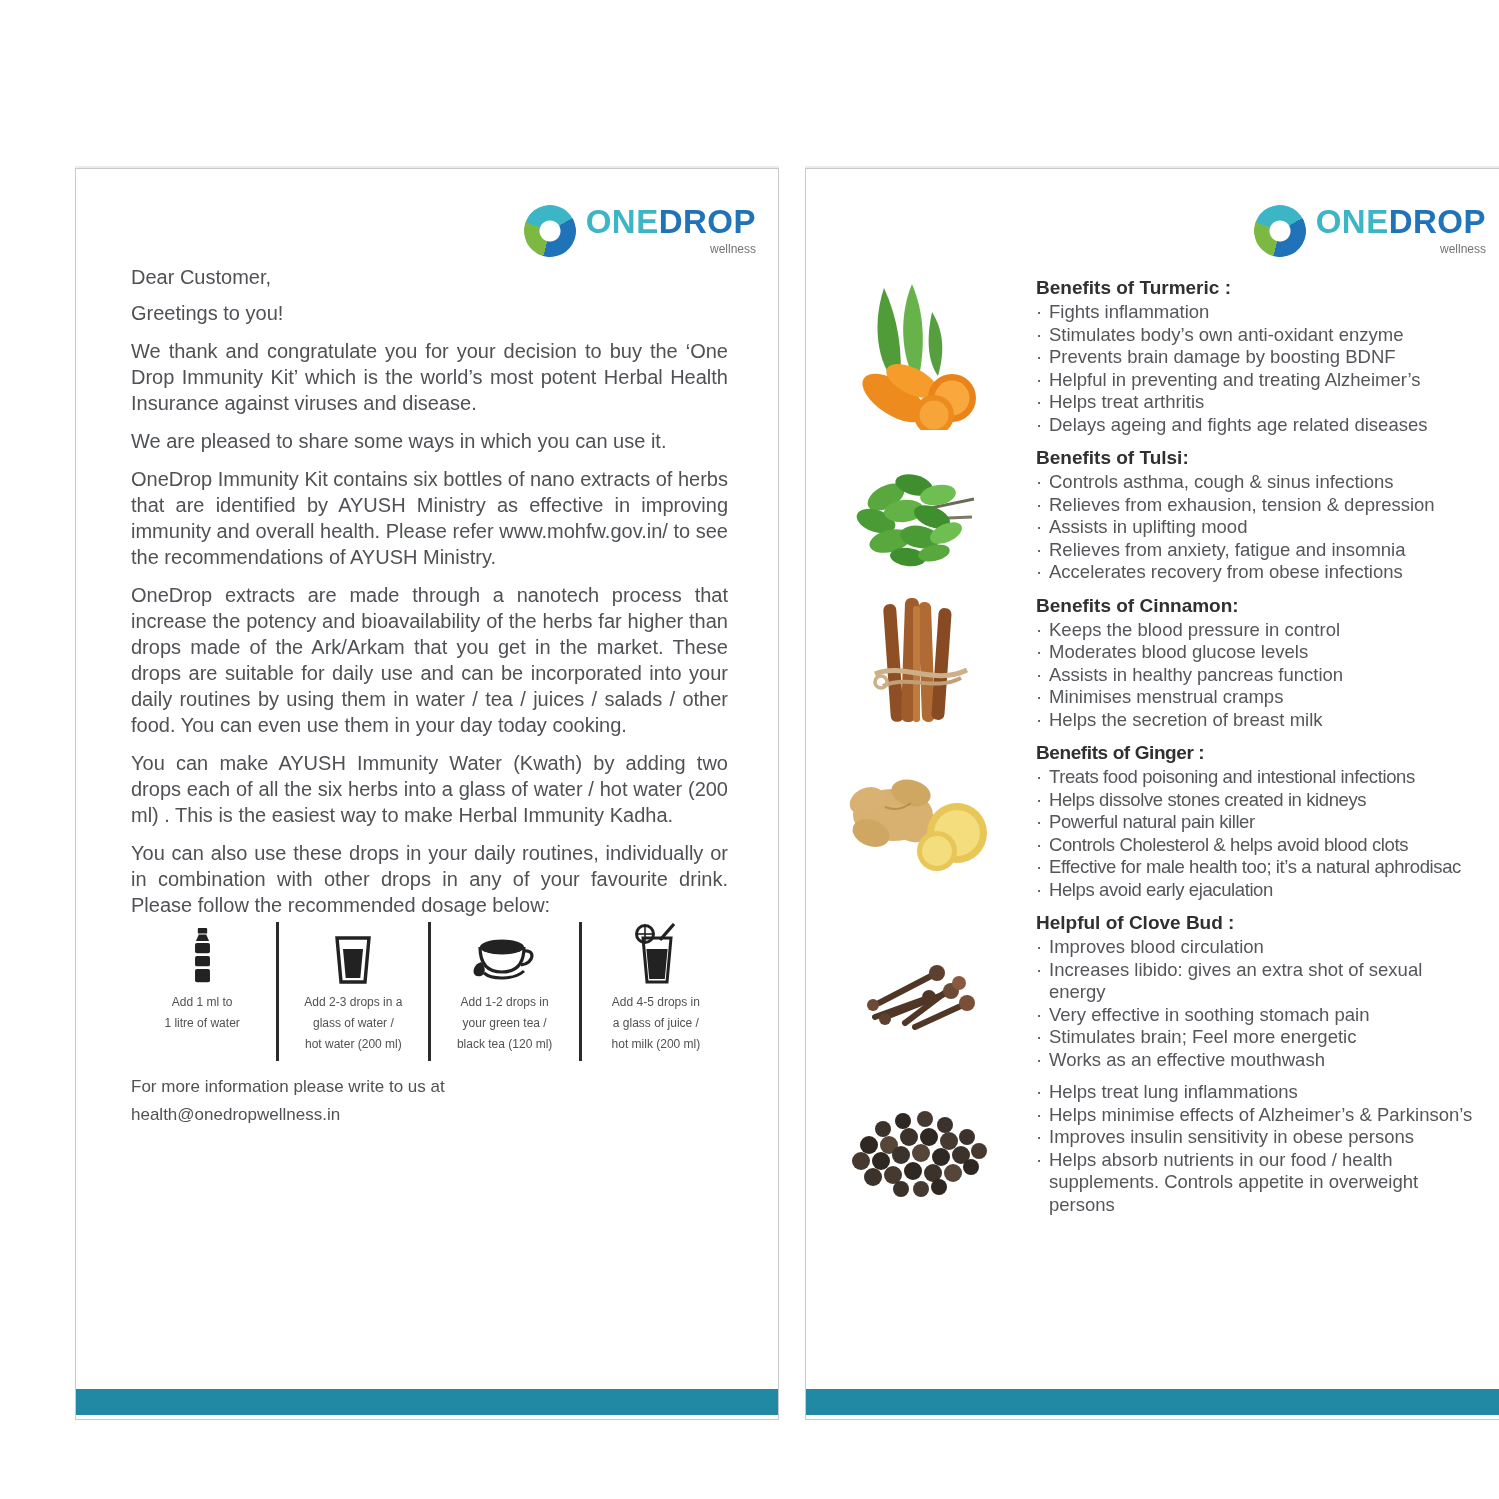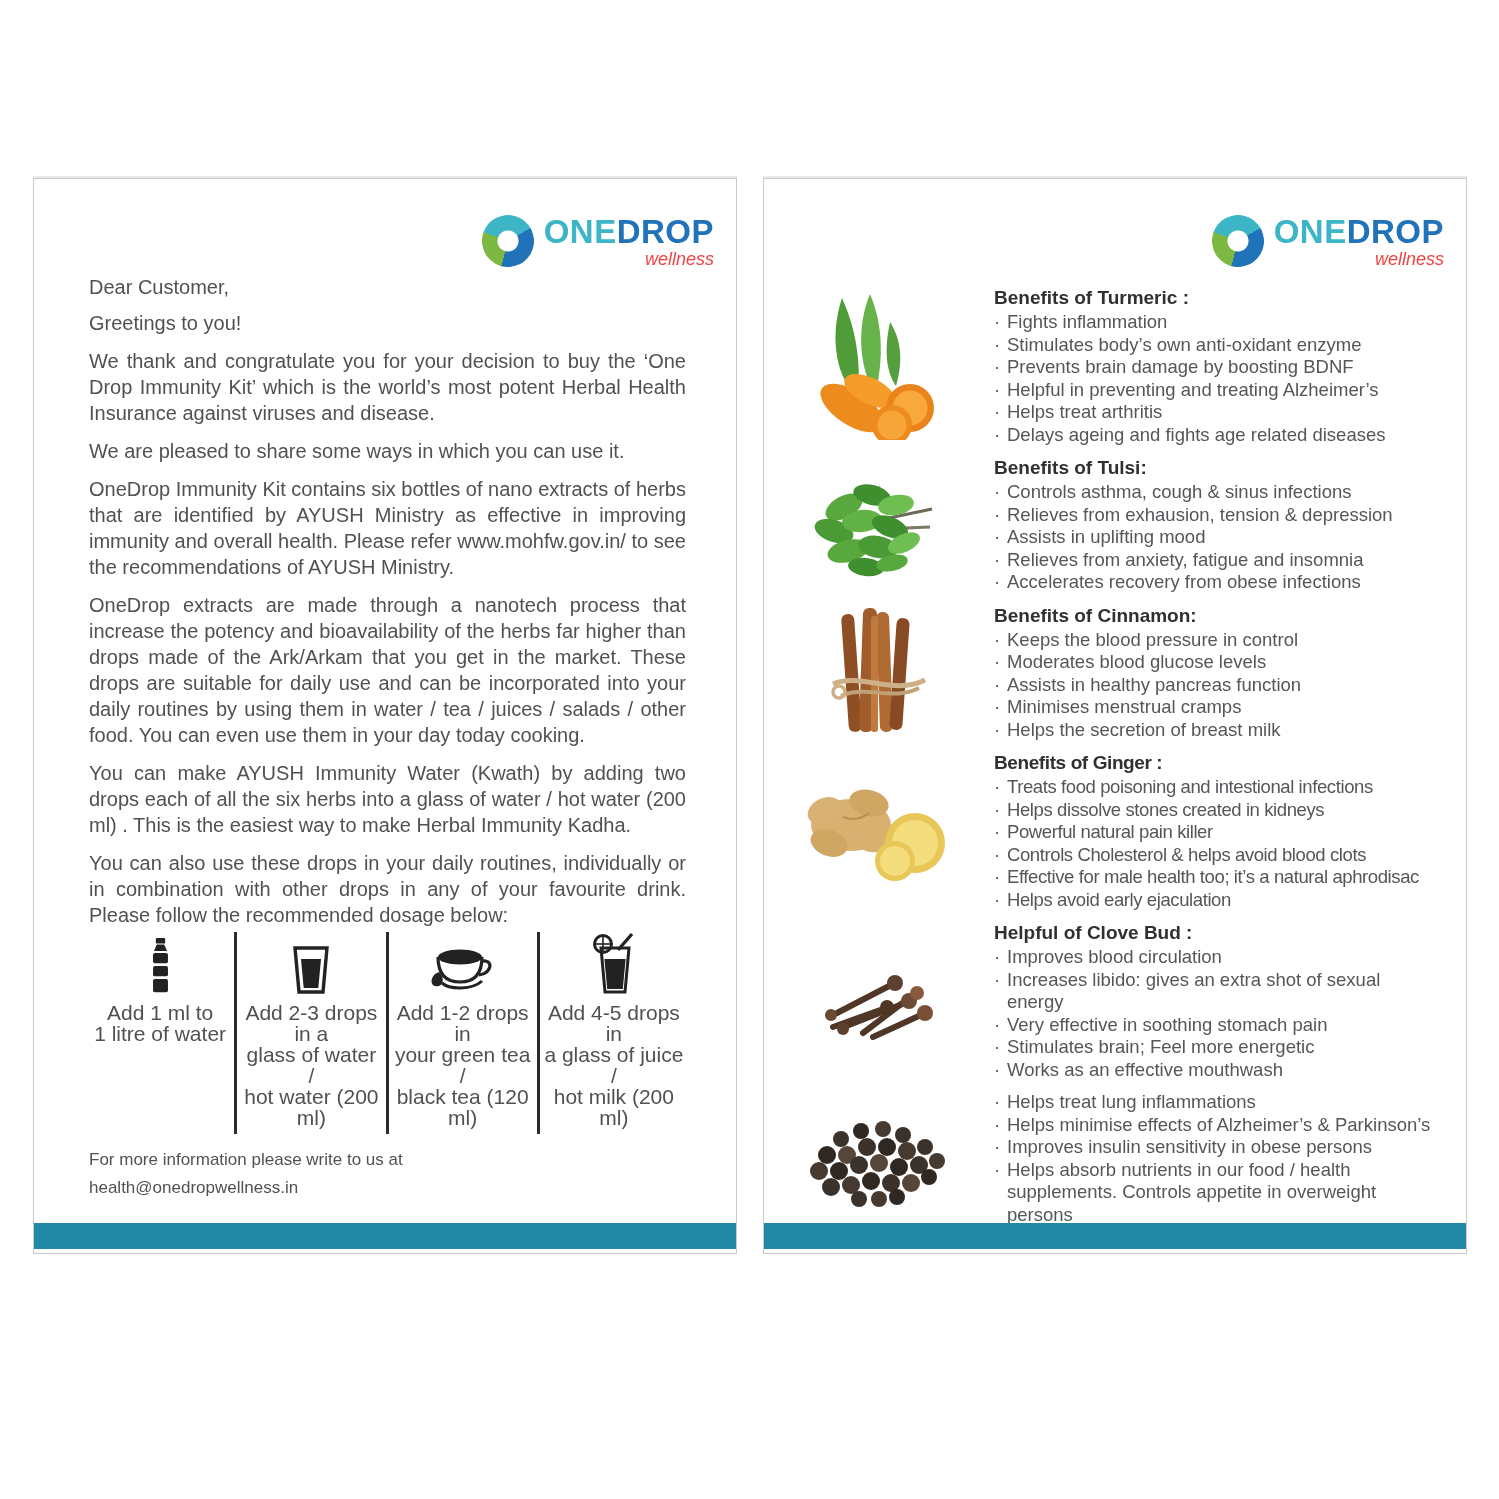--- a/index.html
+++ b/index.html
@@ -2,56 +2,57 @@
 <html><head>
 <meta charset="utf-8">
 <style>
   html,body{margin:0;padding:0;}
   body{
     width:1499px;height:1499px;position:relative;background:#ffffff;
     font-family:"Liberation Sans", sans-serif;color:#4f5154;
     -webkit-font-smoothing:antialiased;
   }
   .page{
-    position:absolute;top:178px;width:704px;height:1076px;background:#fff;
+    position:absolute;top:168px;width:704px;height:1252px;background:#fff;
     border:1px solid #c9c9c9;box-sizing:border-box;overflow:hidden;
     box-shadow:0 -2px 0 rgba(0,0,0,0.08);
+    margin-left:42px;
   }
   .page-left{left:33px;}
   .page-right{left:763px;}
   .teal-bar{position:absolute;left:0;right:0;bottom:4px;height:26px;}
 
   
   .logo-row{display:flex;justify-content:flex-end;padding:36px 22px 6px 0;}
   .logo{display:flex;align-items:flex-start;}
   .logo-swirl{
     width:52px;height:52px;border-radius:50%;margin-right:10px;transform:rotate(-15deg);
     background:
       radial-gradient(circle at 50% 50%, #ffffff 0 10px, rgba(255,255,255,0) 11px),
       conic-gradient(from 210deg, #7cb842 0 95deg, #3cb6c6 95deg 225deg, #2173b9 225deg 360deg);
   }
   .logo-text{display:flex;flex-direction:column;align-items:flex-end;}
   .logo-word{font-size:33px;font-weight:bold;letter-spacing:0.5px;line-height:34px;}
   .logo-one{color:#3cb6c6;}
   .logo-drop{color:#2173b9;}
-  .logo-tag{font-size:18px;color:#ef4444;line-height:18px;margin-top:1px;font-style:italic;}
+  .logo-tag{font-size:12px;color:#737373;line-height:18px;margin-top:1px;}
 
   
   .letter{padding:0 50px 0 55px;font-size:20px;line-height:26px;text-align:justify;}
   .letter p{margin:0 0 12px 0;}
   .letter .sal{margin-bottom:10px;text-align:left;}
   .letter .greet{margin-bottom:12px;text-align:left;}
   .letter .last{margin-bottom:4px;}
 
   
   .dosage{display:flex;margin:2px 48px 0 52px;}
   .dose-col{flex:1;display:flex;flex-direction:column;align-items:center;padding:4px 4px 6px;}
   .dose-col + .dose-col{border-left:3px solid #2b2b2b;align-items:center;}
   .dose-icon{height:58px;display:flex;align-items:flex-end;justify-content:center;margin-bottom:8px;}
-  .dose-caption{font-size:21px;line-height:21px;text-align:center;color:#4f5154;}
+  .dose-caption{font-size:12px;line-height:21px;text-align:center;color:#4f5154;}
 
   .footer-lines{padding:12px 50px 0 55px;font-size:17px;line-height:28px;}
   .footer-lines p{margin:0;}
 
   
   .benefits{padding-top:12px;}
   .benefit{display:flex;align-items:center;margin-bottom:10px;}
   .b-img{width:230px;flex:none;display:flex;justify-content:center;align-items:center;}
   .b-txt{flex:1;padding-right:34px;}
   .b-txt h3{margin:0 0 2px 0;font-size:19px;line-height:23px;color:#2f3032;}

